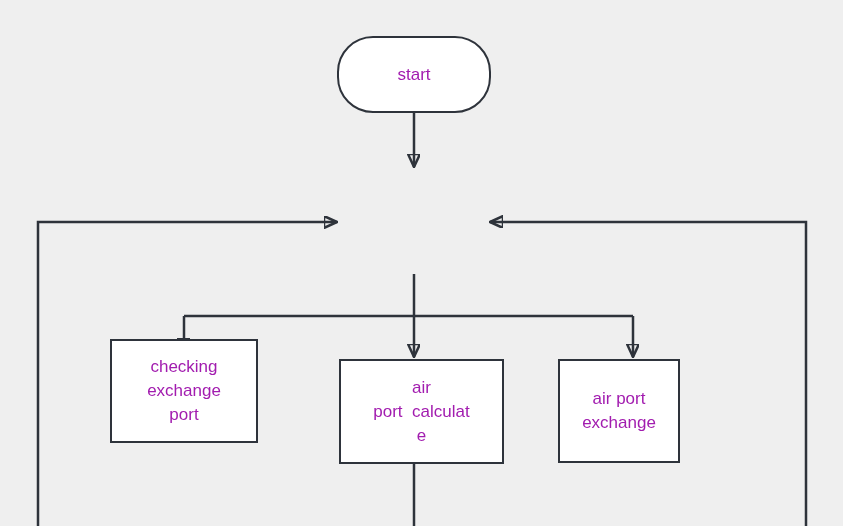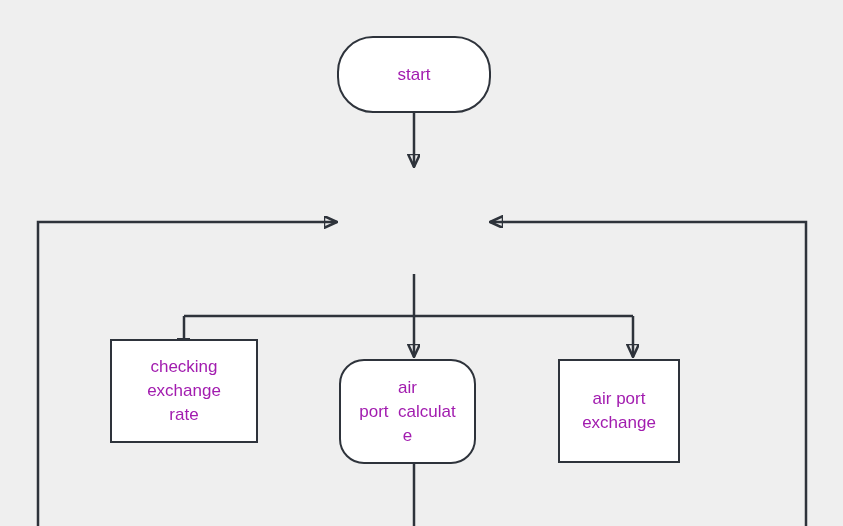--- a/index.html
+++ b/index.html
@@ -70,24 +70,24 @@
   </svg>
 
   <div class="node terminator" style="left:337px; top:36px; width:154px; height:77px;">
     <span class="line">start</span>
   </div>
 
 
   <div class="node" style="left:110px; top:339px; width:148px; height:104px;align-items:center;">
     <span class="line">checking</span>
     <span class="line">exchange</span>
-    <span class="line">rate</span>
+    <span class="line">port</span>
   </div>
 
-  <div class="node" style="left:339px; top:359px; width:137px; height:105px;border-radius:25px;">
+  <div class="node" style="left:339px; top:359px; width:165px; height:105px;">
     <span class="line">air</span>
     <span class="line">port  calculat</span>
     <span class="line">e</span>
   </div>
 
   <div class="node" style="left:558px; top:359px; width:122px; height:104px;">
     <span class="line">air port</span>
     <span class="line">exchange</span>
   </div>
 

